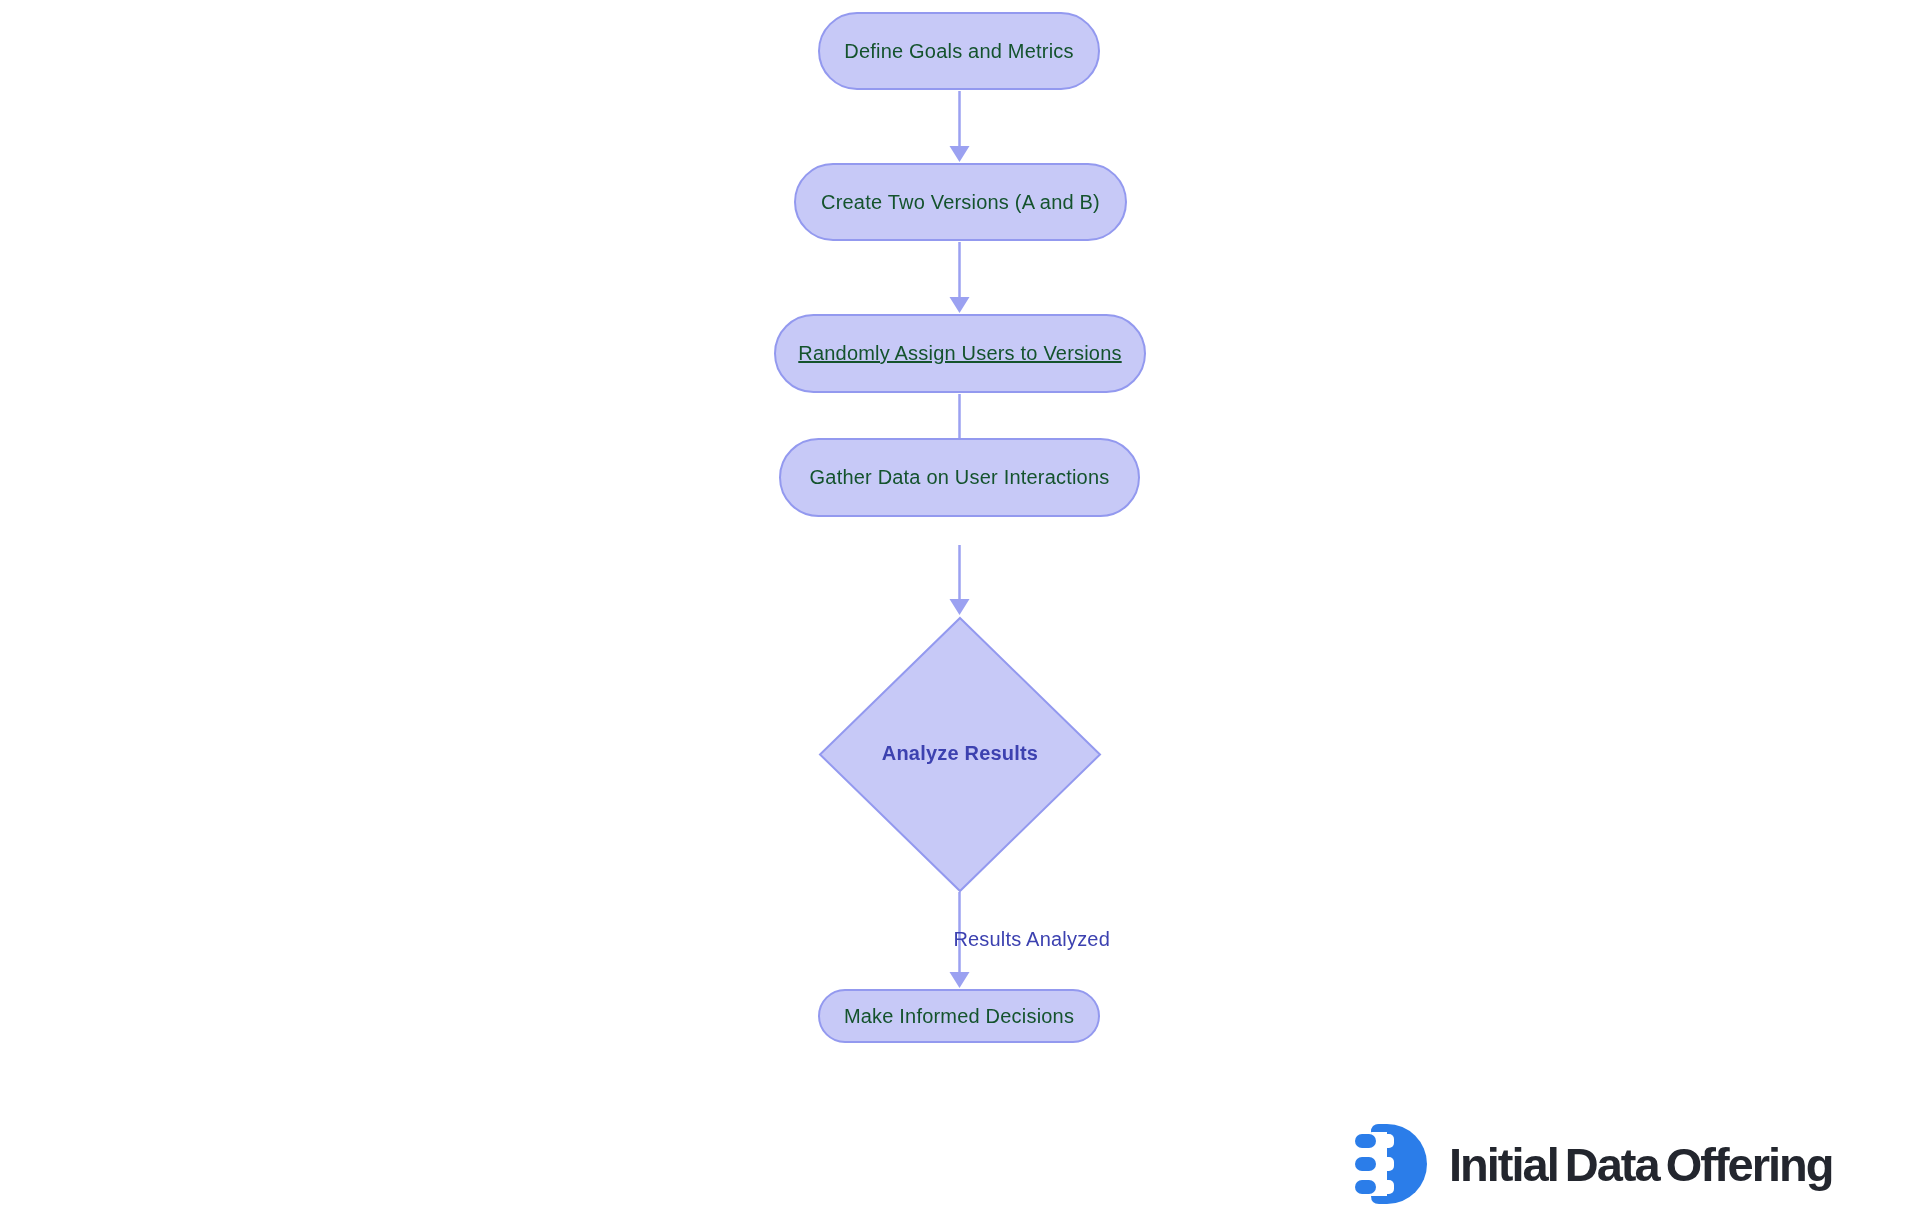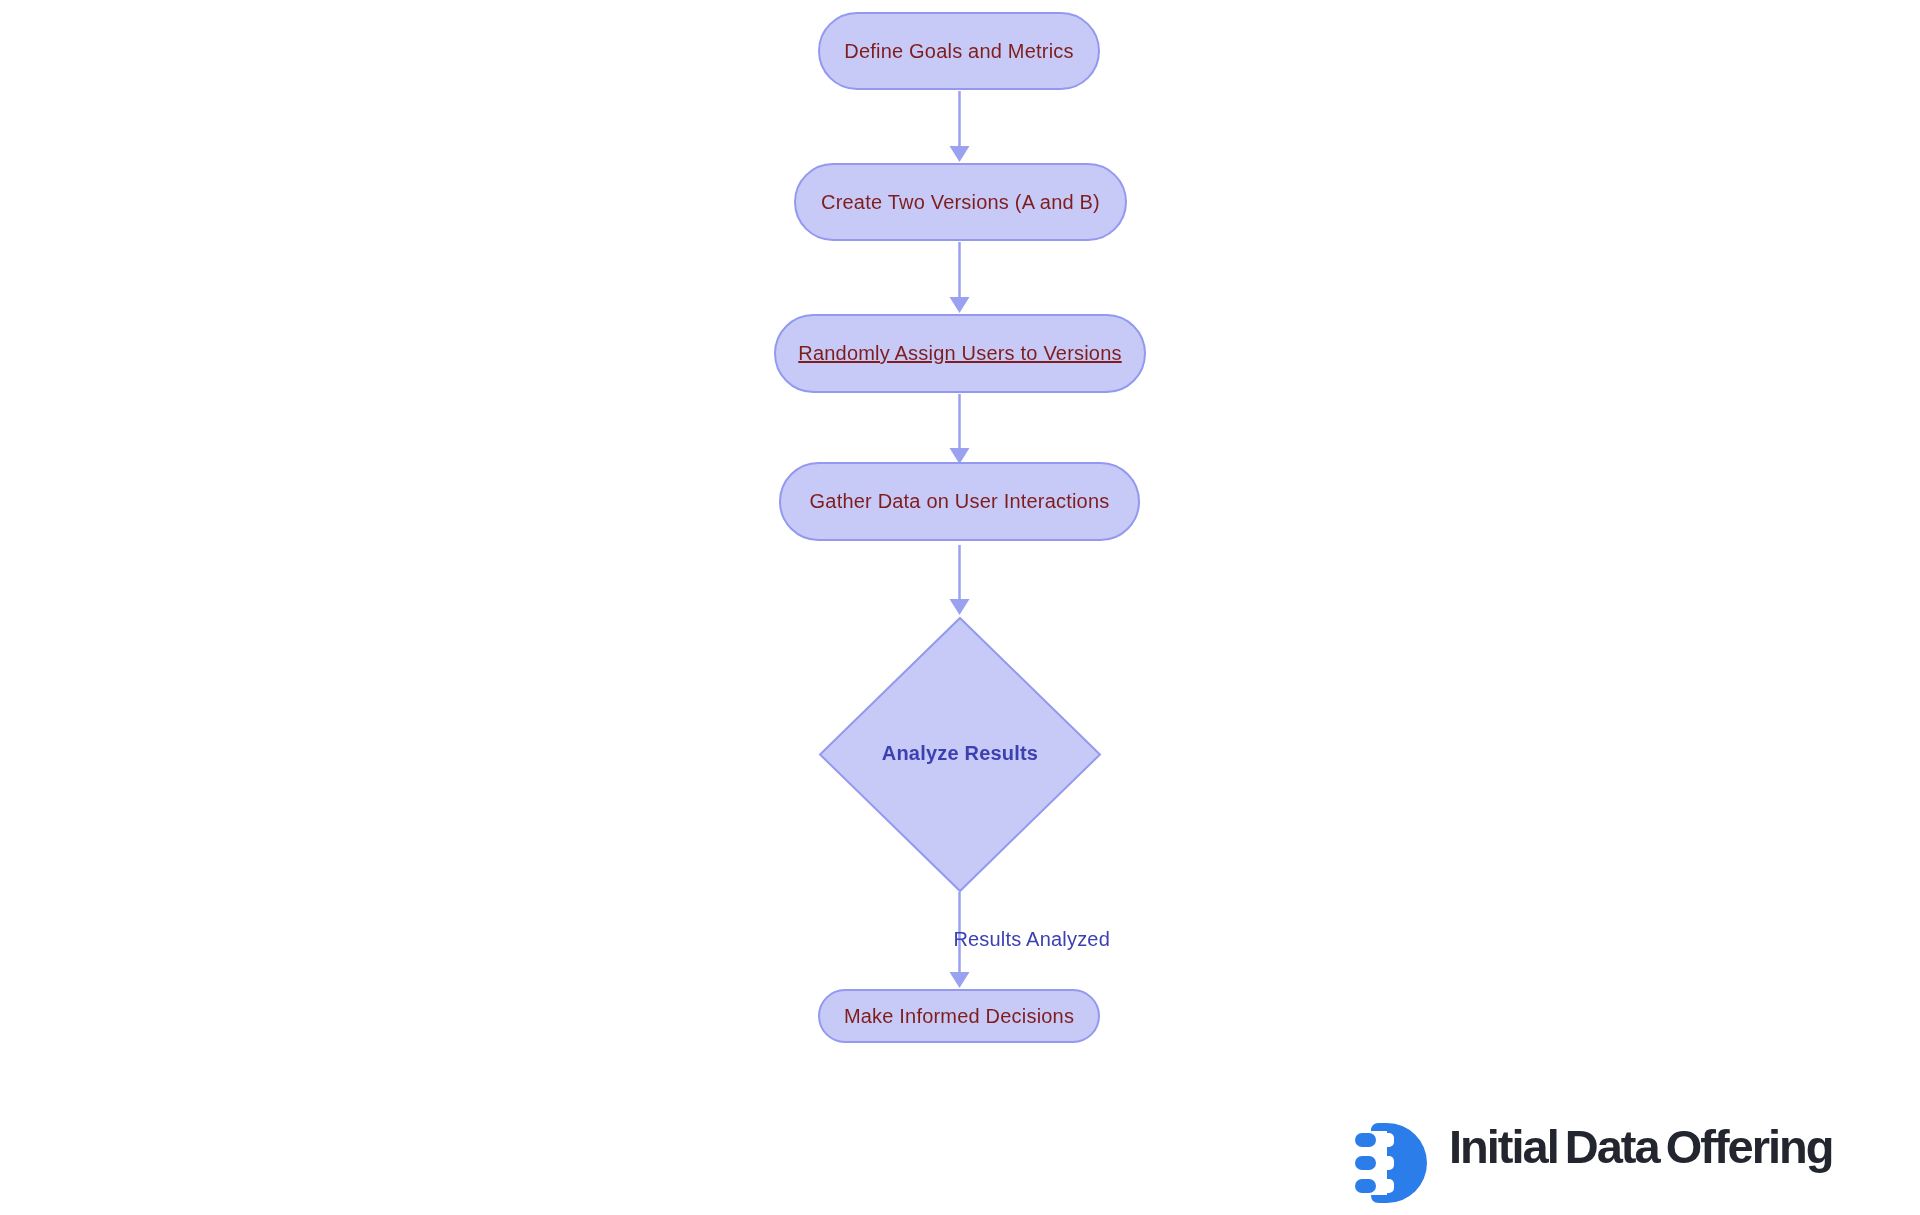--- a/index.html
+++ b/index.html
@@ -14,21 +14,21 @@
     height: 1215px;
     background: #ffffff;
     overflow: hidden;
   }
   .node {
     position: absolute;
     box-sizing: border-box;
     background: #c7c9f7;
     border: 2px solid #9399ef;
     border-radius: 45px;
-    color: #7f1d1d;
+    color: #14532d;
     font-size: 20px;
     letter-spacing: 0.2px;
     display: flex;
     align-items: center;
     justify-content: center;
     text-align: center;
   }
   .arrows {
     position: absolute;
     left: 0;
@@ -71,41 +71,41 @@
     color: #3c41b0;
     font-size: 20px;
     letter-spacing: 0.2px;
   }
   .logo {
     position: absolute;
     left: 1355px;
     top: 1119px;
     height: 90px;
     display: flex;
-    align-items: flex-start;
+    align-items: center;
   }
   .logo-icon {
     width: 80px;
     height: 88px;
     flex: 0 0 auto;
   }
   .logo-text {
     margin-left: 14px;
     font-size: 47px;
     font-weight: 700;
     letter-spacing: -2px;
     word-spacing: -4px;
     color: #23262e;
     white-space: nowrap;
   }
   
   #node-define-goals    { left: 818px; top: 12px;  width: 282px; height: 78px; }
   #node-create-versions { left: 794px; top: 163px; width: 333px; height: 78px; }
   #node-assign-users    { left: 774px; top: 314px; width: 372px; height: 79px; text-decoration: underline; }
-  #node-gather-data     { left: 779px; top: 462px; width: 361px; height: 79px; text-align: center; }
+  #node-gather-data     { left: 779px; top: 438px; width: 361px; height: 79px; text-align: center; }
   #node-make-decisions  { left: 818px; top: 989px; width: 282px; height: 54px; }
 </style>
 </head>
 <body>
 
 <div class="canvas">
 
   <svg class="arrows" viewBox="0 0 1920 1215">
     <g>
       <line x1="959.5" y1="91" x2="959.5" y2="147"></line>

